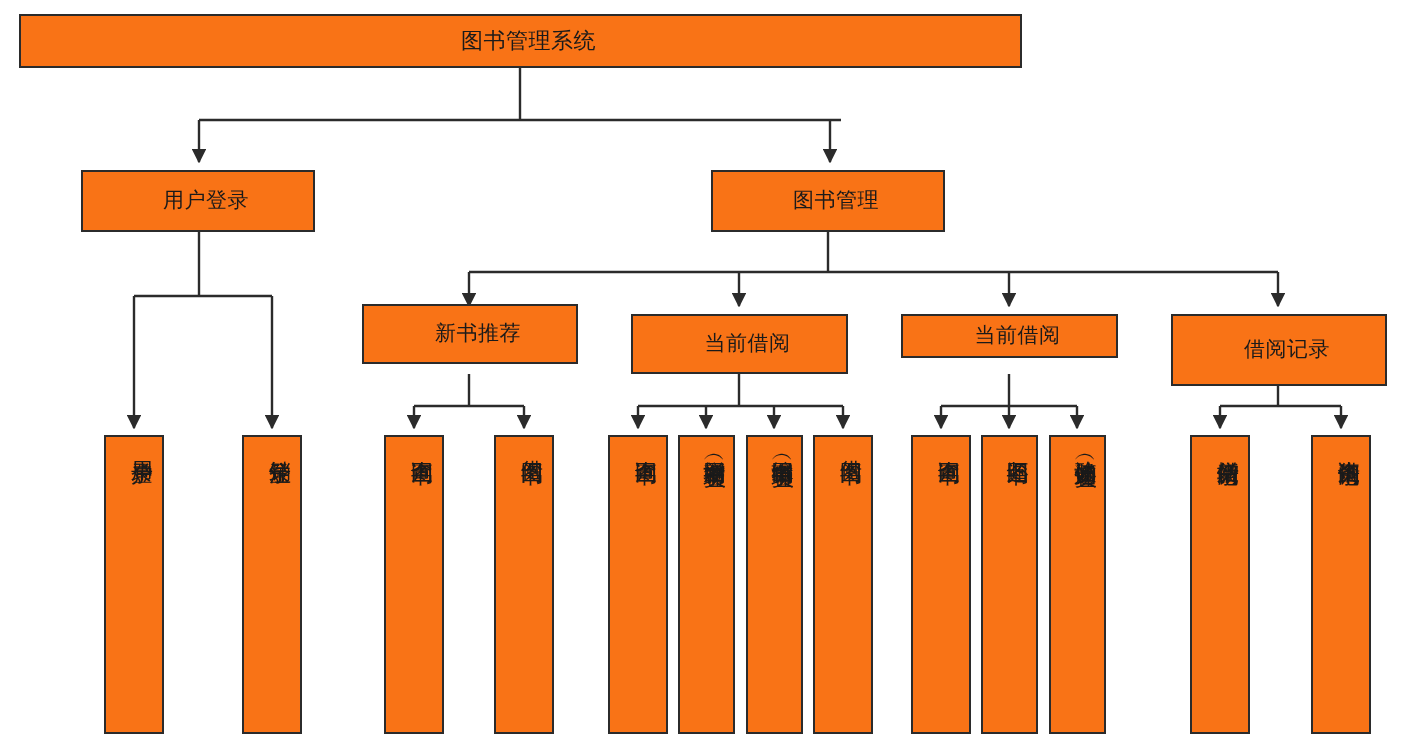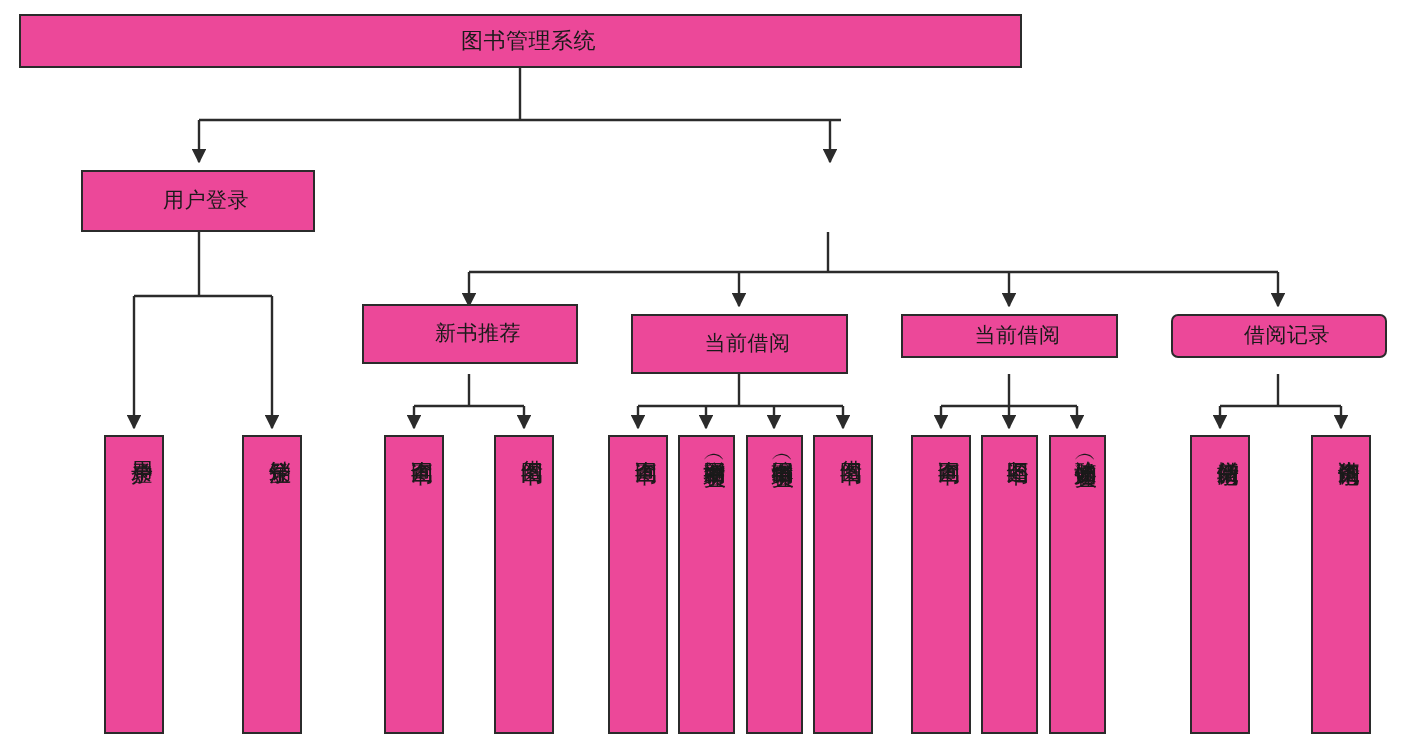--- a/index.html
+++ b/index.html
@@ -22,21 +22,21 @@
     position: absolute;
     left: 0;
     top: 0;
     width: 1405px;
     height: 747px;
     pointer-events: none;
   }
   .node {
     position: absolute;
     box-sizing: border-box;
-    background: #ec4899;
+    background: #f97316;
     border: 2px solid #2b2b2b;
     display: flex;
     align-items: center;
     justify-content: center;
     color: #1a1a1a;
     z-index: 2;
     padding-left: 16px;
   }
   .node-label {
     display: block;
@@ -128,31 +128,34 @@
     </g>
   </svg>
 
   <div class="node horizontal" id="root-node" style="left:19px; top:14px; width:1003px; height:54px;">
     <span class="node-label">图书管理系统</span>
   </div>
 
   <div class="node horizontal" style="left:81px; top:170px; width:234px; height:62px;">
     <span class="node-label">用户登录</span>
   </div>
+  <div class="node horizontal" style="left:711px; top:170px; width:234px; height:62px;">
+    <span class="node-label">图书管理</span>
+  </div>
 
   <div class="node horizontal" style="left:362px; top:304px; width:216px; height:60px;">
     <span class="node-label">新书推荐</span>
   </div>
   <div class="node horizontal" style="left:631px; top:314px; width:217px; height:60px;">
     <span class="node-label">当前借阅</span>
   </div>
   <div class="node horizontal" style="left:901px; top:314px; width:217px; height:44px;">
     <span class="node-label">当前借阅</span>
   </div>
-  <div class="node horizontal" style="left:1171px; top:314px; width:216px; height:44px;border-radius:7px;">
+  <div class="node horizontal" style="left:1171px; top:314px; width:216px; height:72px;">
     <span class="node-label">借阅记录</span>
   </div>
 
   <div class="node vertical" style="left:104px; top:435px; width:60px; height:299px;">
     <span class="node-label">用户登录</span>
   </div>
   <div class="node vertical" style="left:242px; top:435px; width:60px; height:299px;">
     <span class="node-label">注销登录</span>
   </div>
 

